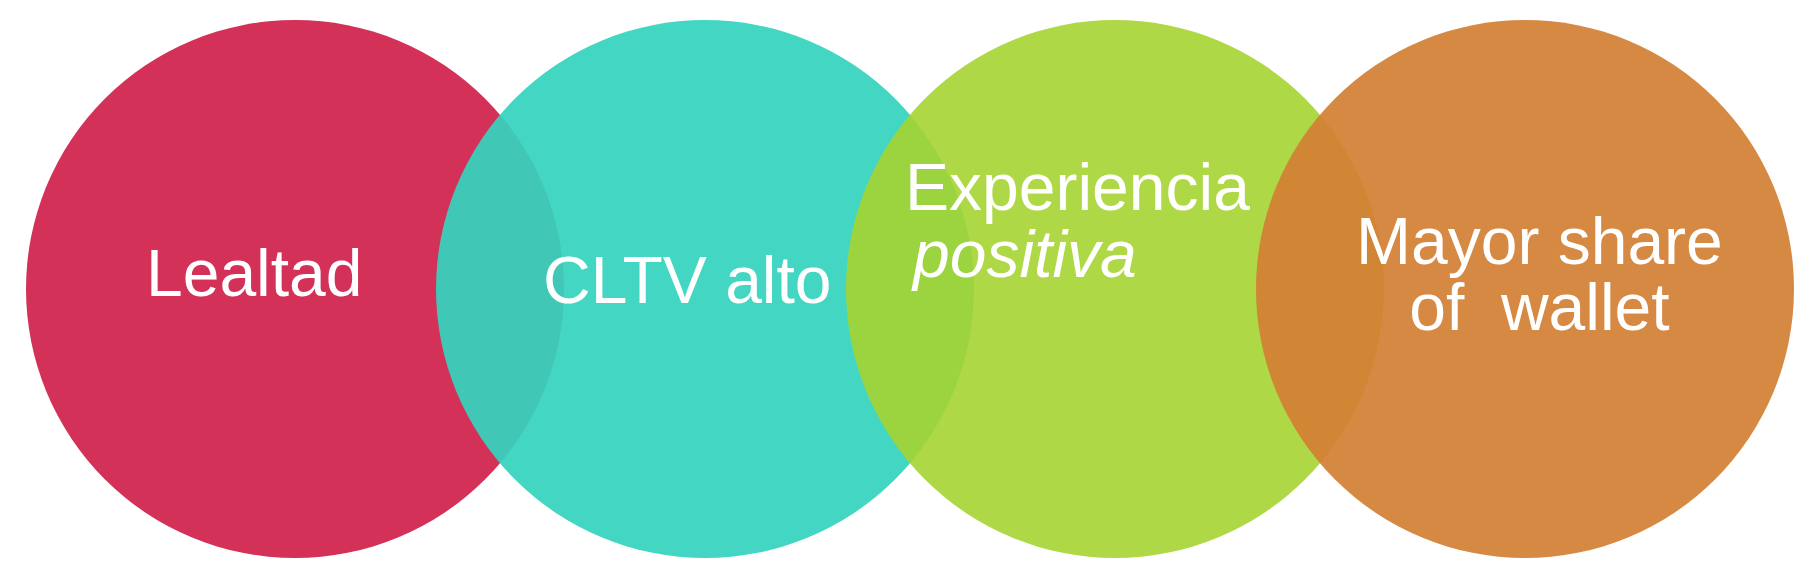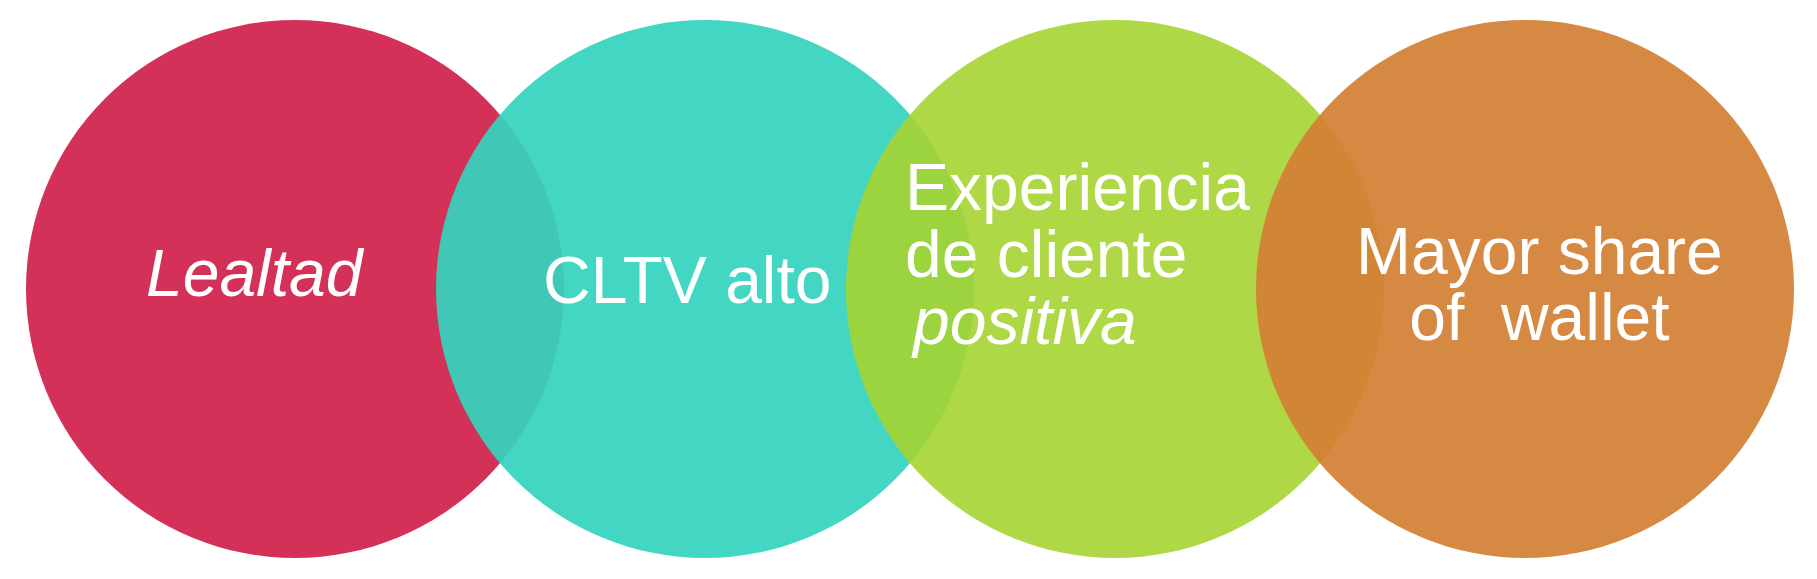--- a/index.html
+++ b/index.html
@@ -21,31 +21,30 @@
 <body>
 
 <div class="stage">
   <svg class="circles" width="1817" height="579" viewBox="0 0 1817 579">
     <circle id="c0" cx="295" cy="289" r="269" fill="#D43159"></circle>
     <circle id="c1" cx="705" cy="289" r="269" fill="#33D4BE" fill-opacity="0.92"></circle>
     <circle id="c2" cx="1115" cy="289" r="269" fill="#A6D432" fill-opacity="0.9"></circle>
     <circle id="c3" cx="1525" cy="289" r="269" fill="#D37F33" fill-opacity="0.92"></circle>
   </svg>
 
-  <div class="label" style="left:146px; top:240px;font-style:italic;">
+  <div class="label" style="left:146px; top:240px;">
     <span class="line">Lealtad</span>
   </div>
 
   <div class="label" style="left:543px; top:247px;">
     <span class="line">CLTV alto</span>
   </div>
 
   <div class="label" style="left:905px; top:154px;">
     <span class="line">Experiencia</span>
-    <span class="line">de cliente</span>
     <span class="line" style="padding-left:8px;font-style:italic;">positiva</span>
   </div>
 
-  <div class="label" style="left:1356px; top:208px; line-height:66px;margin-top:10px;">
+  <div class="label" style="left:1356px; top:208px; line-height:66px;">
     <span class="line">Mayor share</span>
     <span class="line" style="white-space:pre;text-align:center;">of  wallet</span>
   </div>
 </div>
 
 </body></html>

